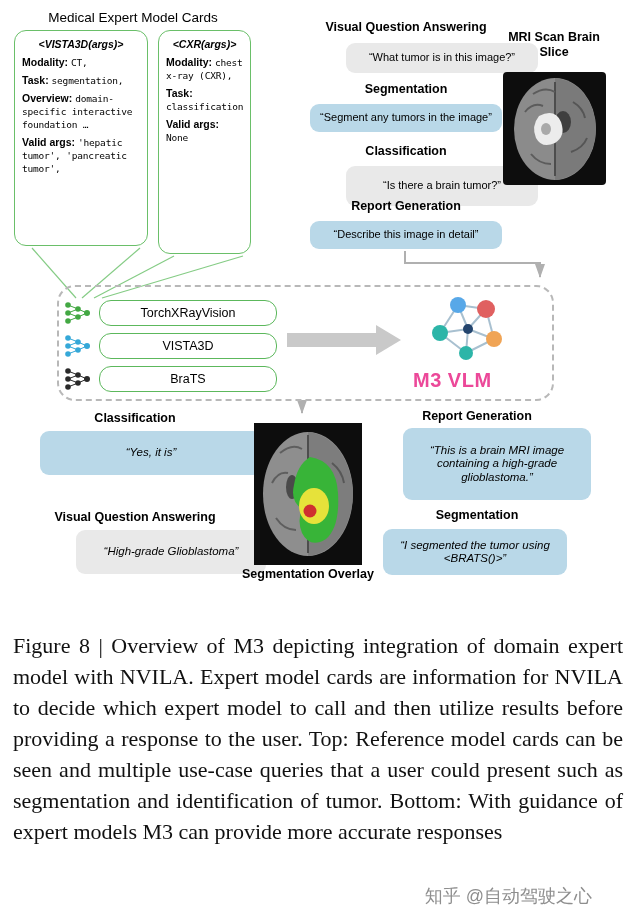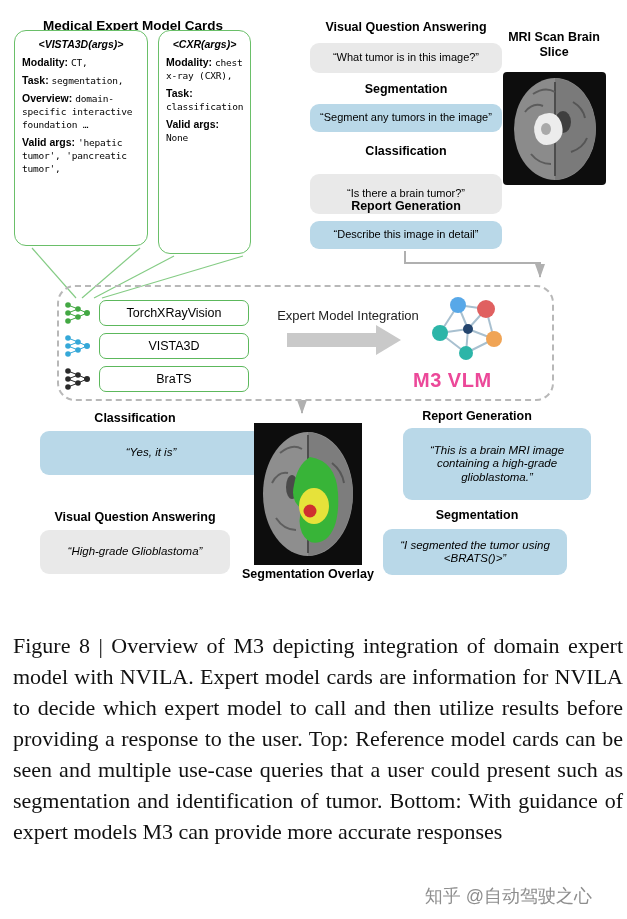--- a/index.html
+++ b/index.html
@@ -1,48 +1,48 @@
 <!DOCTYPE html>
 <html><head>
 <meta charset="utf-8">
 <style>
   html,body{margin:0;padding:0;background:#fff;}
   .page{position:relative;width:627px;height:919px;background:#fff;overflow:hidden;
         font-family:"Liberation Sans","DejaVu Sans",sans-serif;color:#000;}
   .overlay{position:absolute;left:0;top:0;pointer-events:none;}
 
   .cards-title{position:absolute;left:14px;top:10px;width:238px;text-align:center;
-               font-weight:bold;font-size:13.5px;margin-top:8px;}
+               font-weight:normal;font-size:13.5px;}
   .card{position:absolute;border:1.5px solid #6abf69;border-radius:12px;background:#fff;
         padding:7px 7px;box-sizing:border-box;}
   .card1{left:14px;top:30px;width:134px;min-height:216px;}
   .card2{left:158px;top:30px;width:93px;min-height:224px;}
   .card-title{text-align:center;font-weight:bold;font-style:italic;font-size:10.5px;margin-bottom:6px;}
   .field{margin-bottom:5px;font-size:10.5px;line-height:13px;}
   .flab{font-weight:bold;font-size:10.5px;}
   .fval{font-family:"DejaVu Sans Mono","Liberation Mono",monospace;font-size:9.5px;letter-spacing:-0.2px;}
 
   .qcol-label{position:absolute;left:310px;width:192px;text-align:center;font-weight:bold;font-size:12.5px;}
   .bubble{position:absolute;border-radius:9px;display:flex;align-items:center;justify-content:center;
           font-size:11px;padding:3px 10px;box-sizing:border-box;text-align:center;line-height:13.5px;}
   .blue{background:#b9d8e8;}
-  .gray{background:#e9e9e9;}
+  .gray{background:#e9e9e9;margin-left:36px;}
   .tq{left:310px;width:192px;}
   .out{font-style:italic;font-size:11.5px;}
 
   .mri-label{position:absolute;left:498px;top:30px;width:112px;text-align:center;
              font-weight:bold;font-size:12.5px;line-height:15px;}
   .mri-top{position:absolute;left:503px;top:72px;width:103px;height:113px;}
   .mri-bottom{position:absolute;left:254px;top:423px;width:108px;height:142px;}
 
   .dashed-box{position:absolute;left:57px;top:285px;width:497px;height:116px;
               border:2px dashed #b8b8b8;border-radius:18px;box-sizing:border-box;}
   .net-icon{position:absolute;left:62px;width:30px;height:26px;}
-  .model-btn{position:absolute;left:99px;width:150px;height:26px;border:1.8px solid #5cb85c;
-             border-radius:7px;display:flex;align-items:center;justify-content:center;
+  .model-btn{position:absolute;left:99px;width:178px;height:26px;border:1.8px solid #5cb85c;
+             border-radius:12px;display:flex;align-items:center;justify-content:center;
              font-size:12.5px;background:#fff;box-sizing:border-box;}
   .integ-label{position:absolute;left:262px;top:308px;width:172px;text-align:center;font-size:13px;color:#222;}
   .vlm-logo{position:absolute;left:428px;top:293px;width:80px;height:72px;}
   .vlm-name{position:absolute;left:413px;top:369px;width:110px;text-align:left;
             font-weight:bold;font-size:20px;color:#ec4899;letter-spacing:0.5px;}
 
   .out-label{position:absolute;font-weight:bold;font-size:12.5px;text-align:center;}
   .seg-overlay-label{position:absolute;left:240px;top:567px;width:136px;text-align:center;
                      font-weight:bold;font-size:12.5px;line-height:15px;}
 
@@ -110,21 +110,21 @@
     </div>
   </div>
 
   <div class="qcol-label" style="top:20px">Visual Question Answering</div>
   <div class="bubble gray tq" style="top:43px;height:30px">“What tumor is in this image?”</div>
 
   <div class="qcol-label" style="top:82px">Segmentation</div>
   <div class="bubble blue tq" style="top:104px;height:28px">“Segment any tumors in the image”</div>
 
   <div class="qcol-label" style="top:144px">Classification</div>
-  <div class="bubble gray tq" style="top:174px;height:40px">“Is there a brain tumor?”</div>
+  <div class="bubble gray tq" style="top:166px;height:40px">“Is there a brain tumor?”</div>
 
   <div class="qcol-label" style="top:199px">Report Generation</div>
   <div class="bubble blue tq" style="top:221px;height:28px">“Describe this image in detail”</div>
 
   <div class="mri-label">MRI Scan Brain Slice</div>
   <div class="mri-top">
     <svg viewBox="0 0 103 113" width="103" height="113">
       <rect x="0" y="0" width="103" height="113" rx="4" fill="#0d0d0d"></rect>
       <ellipse cx="52" cy="57" rx="41" ry="51" fill="#8b8b8b"></ellipse>
       <path d="M52 6 C 76 8 92 30 93 57 C 92 84 76 106 52 108" fill="#7a7a7a"></path>
@@ -195,21 +195,20 @@
       <circle cx="6" cy="5" r="2.8"></circle>
         <circle cx="6" cy="13" r="2.8"></circle>
         <circle cx="6" cy="21" r="2.8"></circle>
       <circle cx="16" cy="9" r="2.8"></circle>
         <circle cx="16" cy="17" r="2.8"></circle>
         <circle cx="25" cy="13" r="3"></circle>
     </g>
   </svg>
   <div class="model-btn" style="top:366px">BraTS</div>
 
-  <div class="integ-label">Expert Model Integration</div>
 
   <svg class="vlm-logo" viewBox="0 0 80 72">
     <g stroke="#a8c0d0" stroke-width="2">
       <line x1="12" y1="40" x2="30" y2="12"></line>
         <line x1="12" y1="40" x2="40" y2="36"></line>
       <line x1="12" y1="40" x2="38" y2="60"></line>
         <line x1="30" y1="12" x2="58" y2="16"></line>
       <line x1="30" y1="12" x2="40" y2="36"></line>
         <line x1="58" y1="16" x2="40" y2="36"></line>
       <line x1="58" y1="16" x2="66" y2="46"></line>

